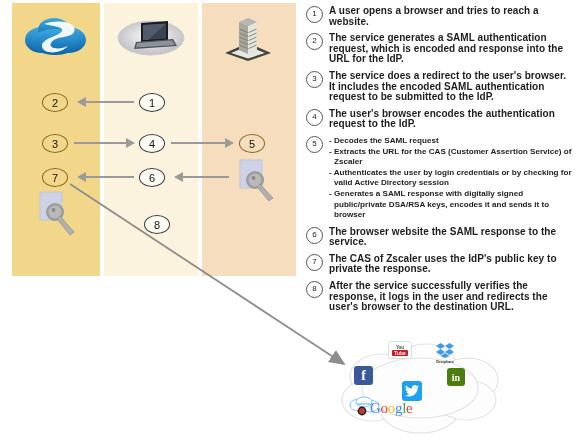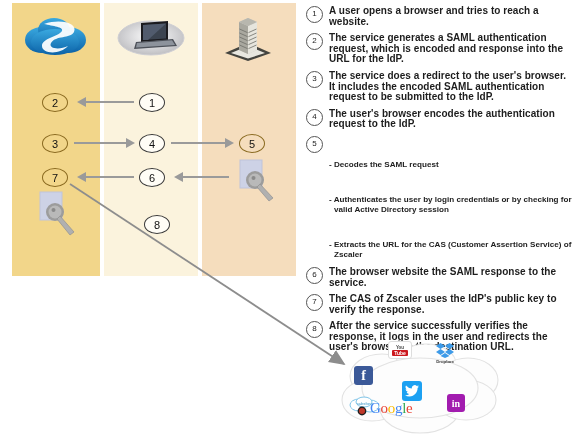--- a/index.html
+++ b/index.html
@@ -56,21 +56,21 @@
     font-size:8px;line-height:13px;text-align:center;color:#222;
     background:#fff;
   }
   .step-body{flex:1 1 auto;}
   .step-text{
     font-size:10px;line-height:10.6px;color:#1d1d1d;
     font-weight:bold;letter-spacing:.05px;
   }
   .sub{
     font-size:8.1px;line-height:10.6px;color:#1d1d1d;font-weight:bold;
-    padding-left:5px;text-indent:-5px;margin-top:24px;
+    padding-left:5px;text-indent:-5px;
   }
 
   
   #cloud{position:absolute;left:330px;top:338px;width:180px;height:105px;}
   .logo{position:absolute;}
   .logo-tile{
     border-radius:3px;display:flex;align-items:center;justify-content:center;
     color:#fff;font-weight:bold;
   }
 </style>
@@ -226,36 +226,37 @@
       <div class="step-num">4</div>
       <div class="step-body">
         <div class="step-text">The user's browser encodes the authentication request to the IdP.</div>
       </div>
     </div>
 
     <div class="step">
       <div class="step-num">5</div>
       <div class="step-body">
         <div class="sub">- Decodes the SAML request</div>
+        <div class="sub">- Extracts the URL for the CAS (Customer Assertion Service) of Zscaler</div>
         <div class="sub">- Authenticates the user  by login credentials or by checking for valid  Active Directory session</div>
-        <div class="sub">- Extracts the URL for the CAS (Customer Assertion Service) of Zscaler</div>
+        <div class="sub">- Generates a SAML response with digitally signed public/private DSA/RSA keys, encodes it and sends it to browser</div>
       </div>
     </div>
 
     <div class="step">
       <div class="step-num">6</div>
       <div class="step-body">
         <div class="step-text">The browser website the SAML response to the service.</div>
       </div>
     </div>
 
     <div class="step">
       <div class="step-num">7</div>
       <div class="step-body">
-        <div class="step-text">The CAS of Zscaler uses the IdP's public key to verify the response.</div>
+        <div class="step-text">The CAS of Zscaler uses the IdP's public key to private the response.</div>
       </div>
     </div>
 
     <div class="step">
       <div class="step-num">8</div>
       <div class="step-body">
         <div class="step-text">After the service successfully verifies the response, it logs in the user and redirects the user's browser to the destination URL.</div>
       </div>
     </div>
   </div>
@@ -292,21 +293,21 @@
     <div class="logo logo-tile" style="left:24px;top:28px;width:19px;height:19px;background:#3b5998;font-size:14px;font-family:'Liberation Serif',serif;">
       <span>f</span>
     </div>
 
     <div class="logo logo-tile" style="left:72px;top:43px;width:20px;height:20px;background:#1da1f2;">
       <svg width="14" height="12" viewBox="0 0 14 12">
         <path d="M14 1.4a5.7 5.7 0 01-1.65.45A2.87 2.87 0 0013.6.28a5.75 5.75 0 01-1.82.7A2.87 2.87 0 006.9 3.6 8.14 8.14 0 011 .6a2.87 2.87 0 00.89 3.83A2.84 2.84 0 01.6 4.07v.04a2.87 2.87 0 002.3 2.81 2.9 2.9 0 01-1.3.05 2.87 2.87 0 002.68 2A5.76 5.76 0 010 10.14a8.12 8.12 0 004.4 1.29c5.28 0 8.17-4.37 8.17-8.16l-.01-.37A5.83 5.83 0 0014 1.4z" fill="#ffffff"></path>
       </svg>
     </div>
 
-    <div class="logo logo-tile" style="left:117px;top:56px;width:18px;height:18px;background:#a21caf;font-size:10px;font-family:'Liberation Serif',serif;">
+    <div class="logo logo-tile" style="left:117px;top:30px;width:18px;height:18px;background:#4d7c0f;font-size:10px;font-family:'Liberation Serif',serif;">
       <span>in</span>
     </div>
 
     <div class="logo" style="left:18px;top:58px;width:34px;height:20px;">
       <svg width="34" height="20" viewBox="0 0 34 20">
         <g fill="#ffffff" stroke="#7ec4e8" stroke-width="1">
           <ellipse cx="11" cy="9" rx="9" ry="6"></ellipse>
           <ellipse cx="22" cy="10" rx="9" ry="6"></ellipse>
           <ellipse cx="16" cy="6" rx="8" ry="5"></ellipse>
         </g>

